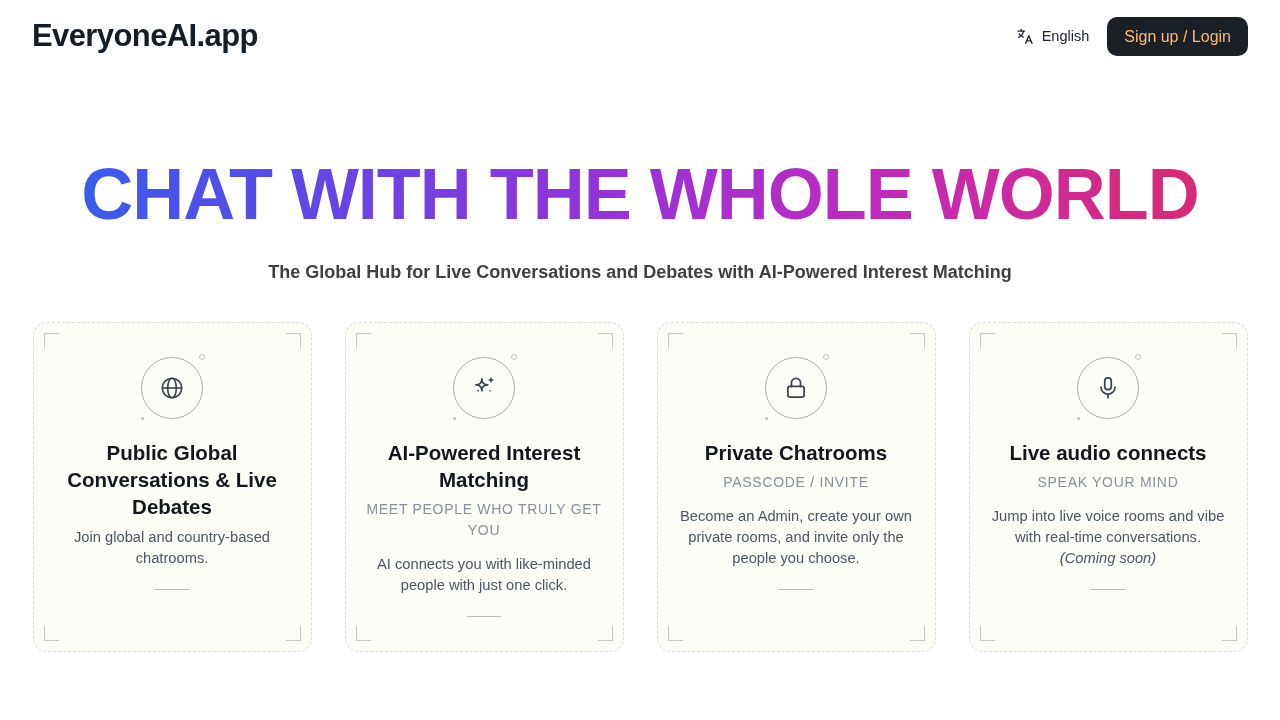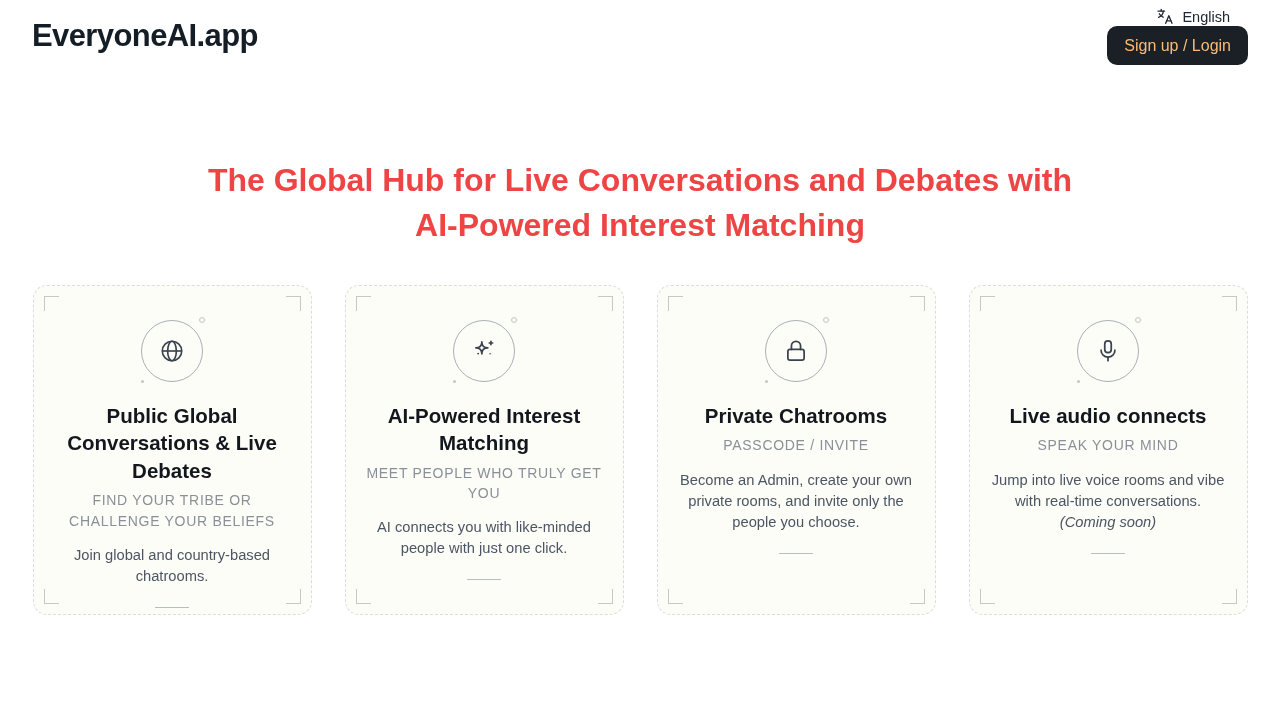--- a/index.html
+++ b/index.html
@@ -29,23 +29,22 @@
     font-family: "Liberation Sans", sans-serif;
     font-size: 31px;
     font-weight: bold;
     letter-spacing: -0.6px;
     color: #151d27;
     white-space: nowrap;
   }
 
   .header-right {
     display: flex;
-    align-items: flex-end;
+    align-items: center;
     gap: 0;
-    flex-direction: column;
   }
 
   .lang-switch {
     display: flex;
     align-items: center;
     gap: 7px;
     margin-right: 18px;
     cursor: pointer;
   }
 
@@ -98,24 +97,24 @@
         #d92a68 100%);
     -webkit-background-clip: text;
     background-clip: text;
     -webkit-text-fill-color: transparent;
     color: transparent;
     white-space: nowrap;
   }
 
   .hero-sub {
     margin-top: 30px;
-    font-size: 32px;
+    font-size: 18px;
     font-weight: bold;
     line-height: 1.42;
-    color: #ef4444;
+    color: #404040;
     max-width: 900px;
     margin-left: auto;
     margin-right: auto;
   }
 
   
   .cards {
     margin-top: 36px;
     display: flex;
     justify-content: center;
@@ -243,20 +242,21 @@
         </svg>
       </span>
       <span class="lang-label">English</span>
     </div>
 
     <button class="signup-btn">Sign up / Login</button>
   </div>
 </div>
 
 <div class="hero">
+  <h1 class="hero-title">CHAT WITH THE WHOLE WORLD</h1>
   <p class="hero-sub">The Global Hub for Live Conversations and Debates with AI-Powered Interest Matching</p>
 </div>
 
 <div class="cards">
 
   <div class="card">
     <span class="corner tl"></span>
     <span class="corner tr"></span>
     <span class="corner bl"></span>
     <span class="corner br"></span>
@@ -269,21 +269,20 @@
             <ellipse cx="12" cy="12" rx="4" ry="9"></ellipse>
             <path d="M3 12h18"></path>
           </svg>
         </span>
       </div>
       <span class="orbit-dot"></span>
       <span class="orbit-dot-small"></span>
     </div>
 
     <div class="card-title">Public Global Conversations &amp; Live Debates</div>
-    <div class="card-sub">FIND YOUR TRIBE OR CHALLENGE YOUR BELIEFS</div>
     <div class="card-desc">
       <span>Join global and country-based chatrooms.</span>
     </div>
     <hr class="card-divider">
   </div>
 
   <div class="card">
     <span class="corner tl"></span>
     <span class="corner tr"></span>
     <span class="corner bl"></span>

